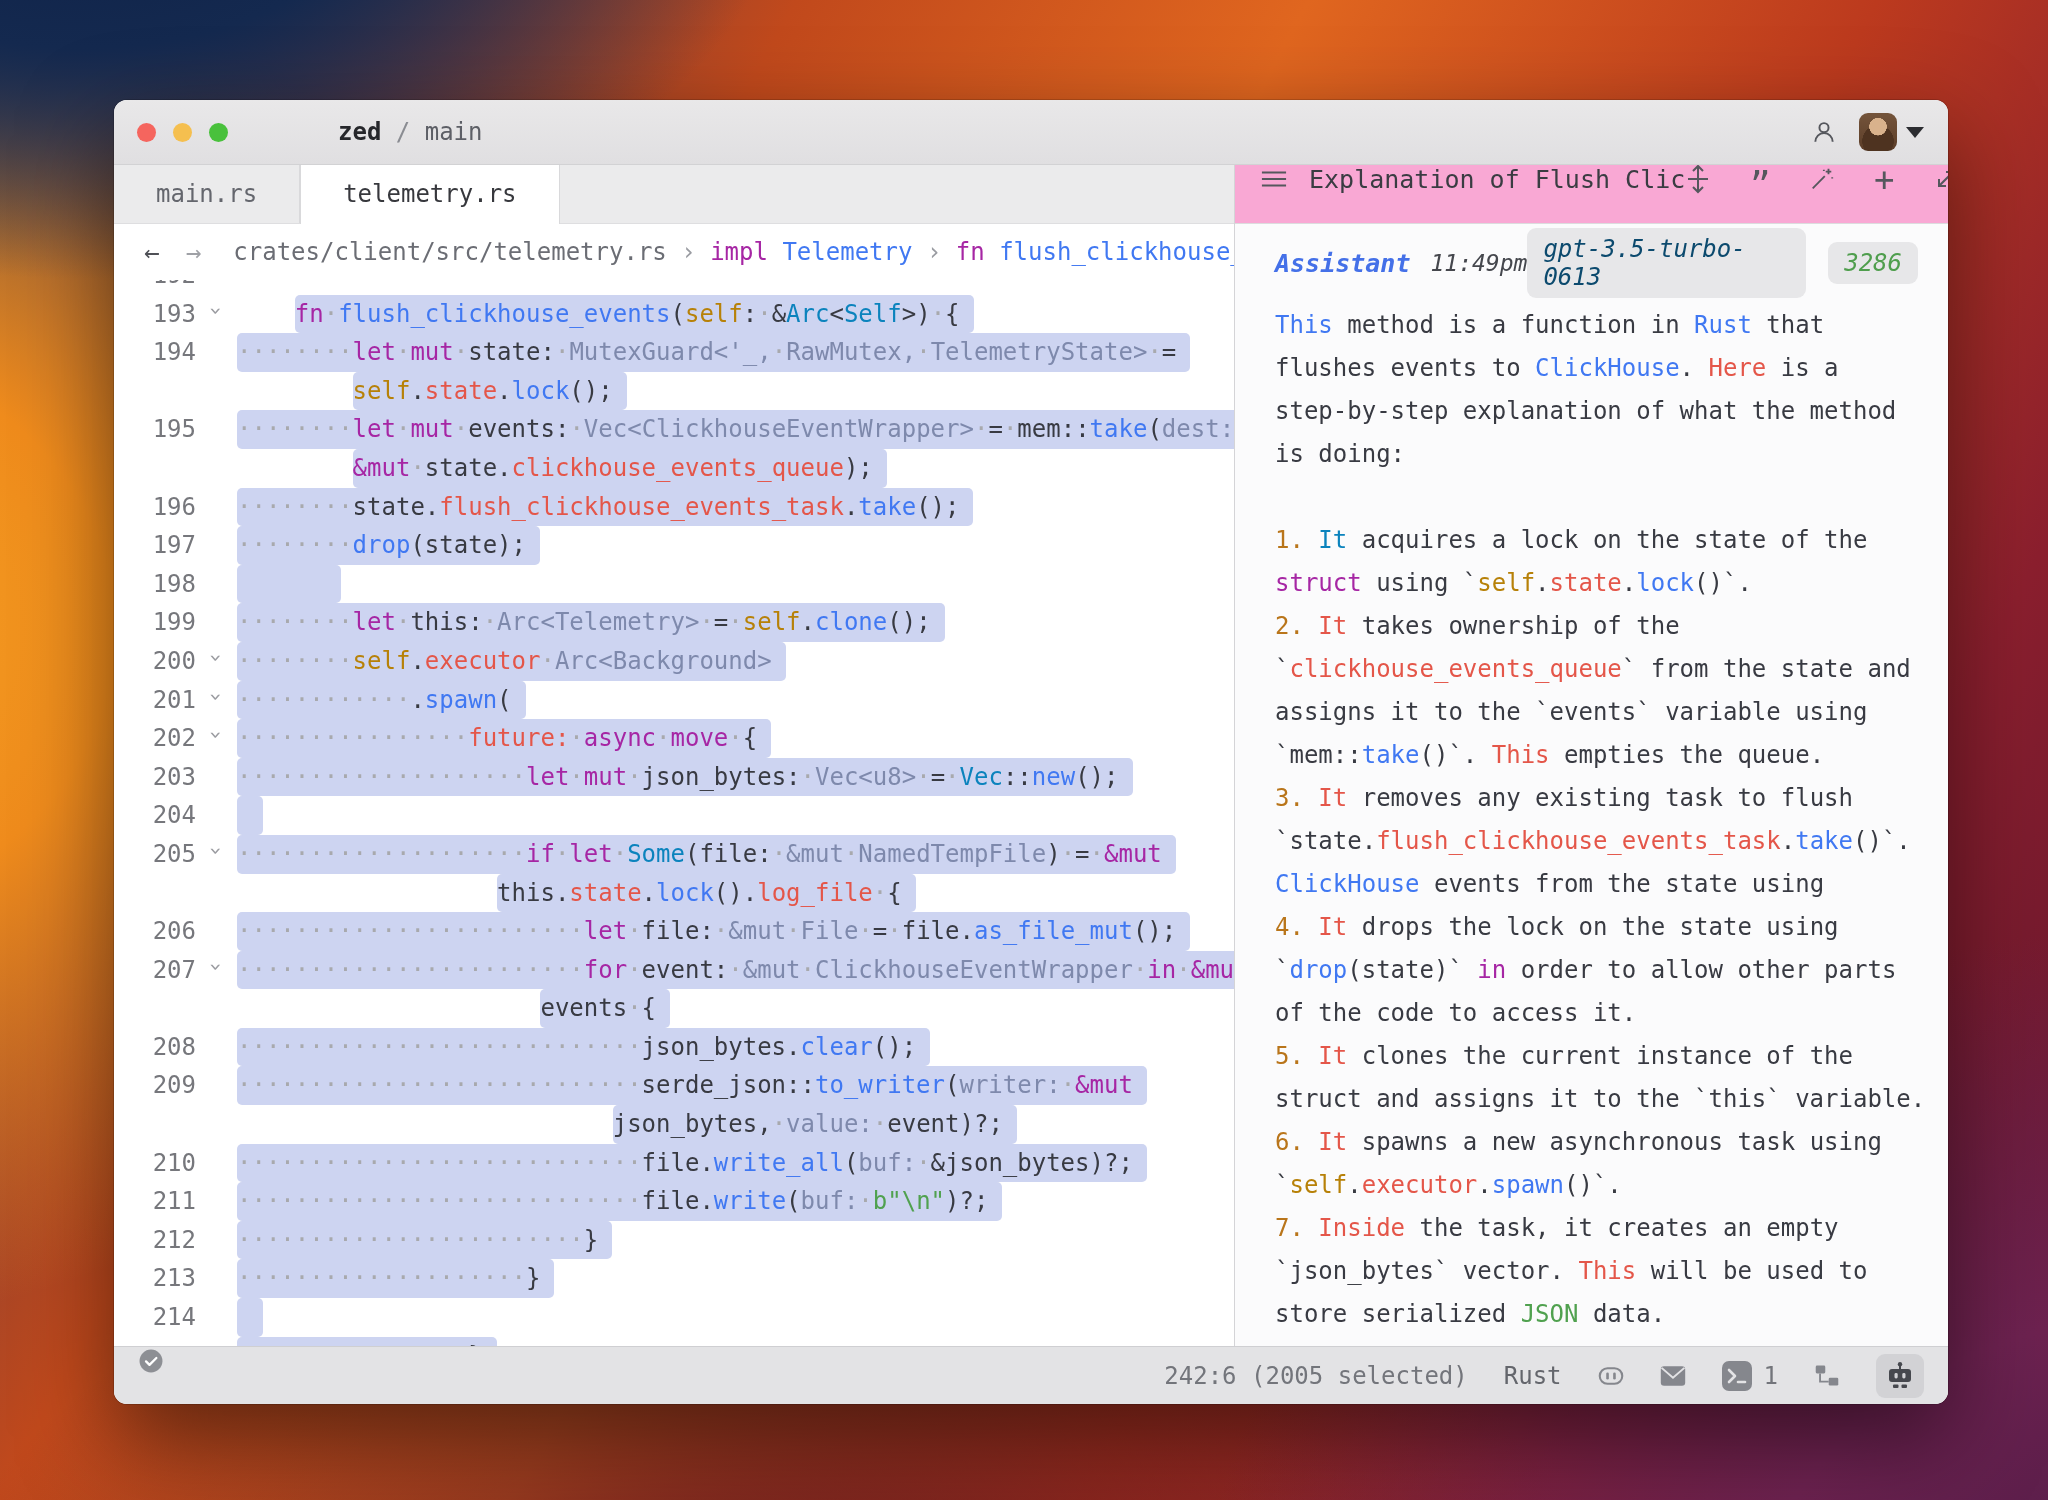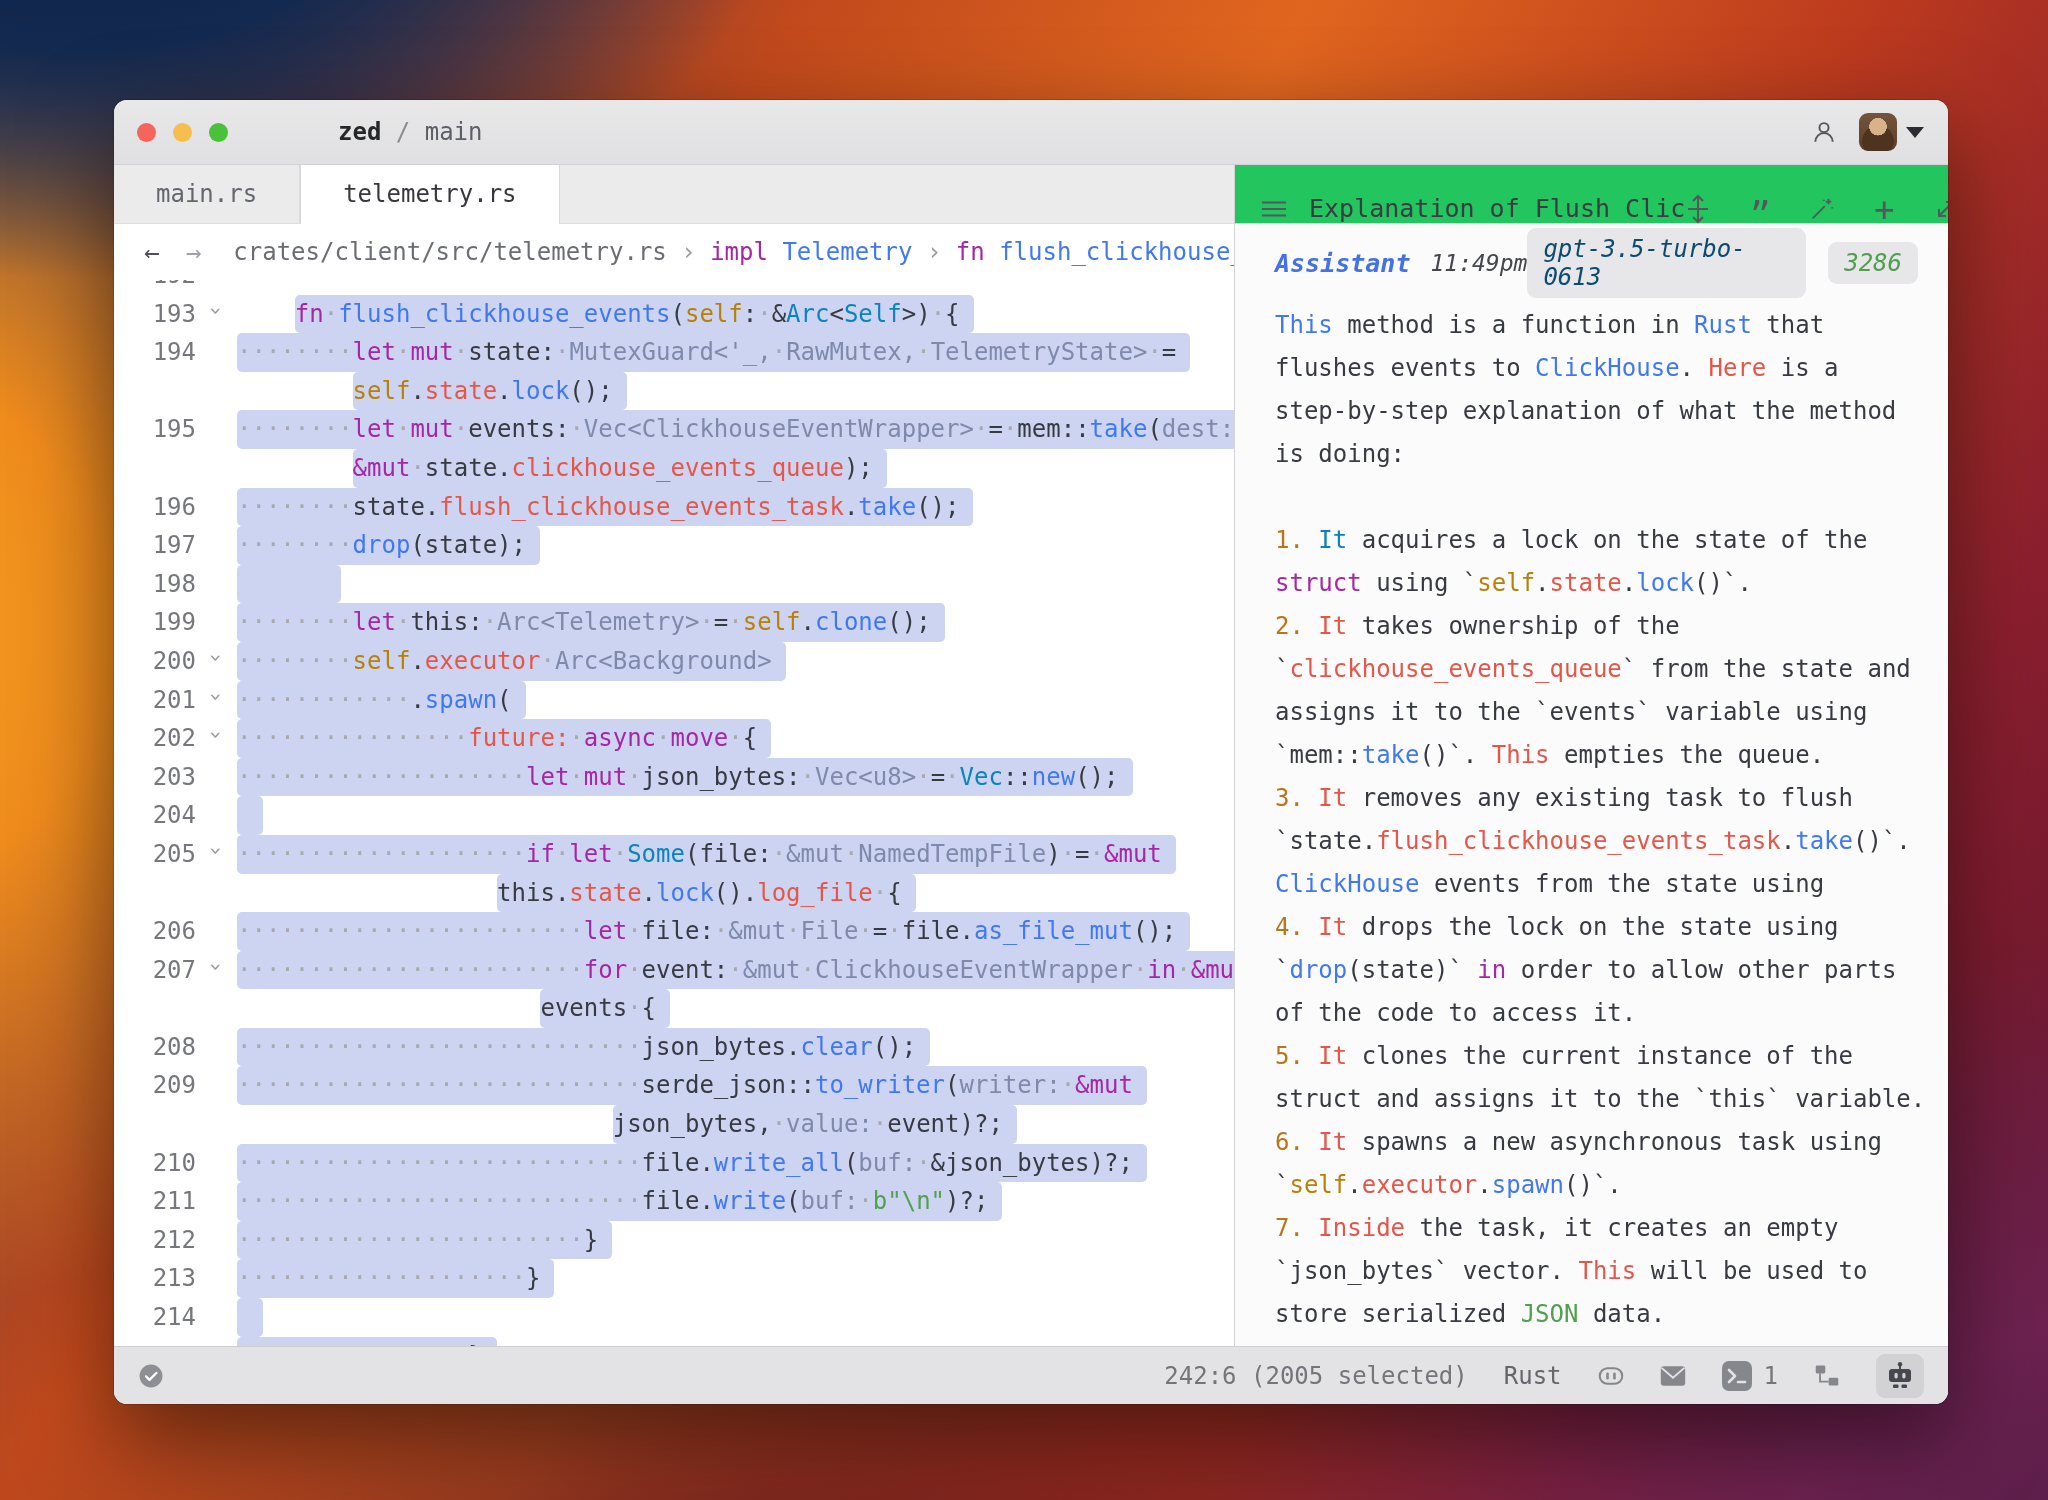--- a/index.html
+++ b/index.html
@@ -47,37 +47,37 @@
   .chev{display:inline-block;transform:rotate(90deg);color:#9b9ca1;font-size:22px;width:20px;margin-left:10px;}
   .codeline{flex:1;display:flex;align-items:stretch;}
   .sel{background:#cdd4f1;border-radius:5px;padding-right:14px;display:inline-block;}
   .indent{display:inline-block;}
   .c-ws{color:var(--ws);}
   .c-kw{color:var(--kw);}.c-fn{color:var(--fn);}.c-fld{color:var(--fld);}.c-slf{color:var(--slf);}
   .c-typ{color:var(--typ);}.c-hint{color:var(--hint);}.c-str{color:var(--str);}.c-txt{color:var(--txt);}
   .c-num{color:var(--num);}.c-grn{color:var(--grn);}
   
   .panel{width:713px;display:flex;flex-direction:column;background:#fbfbfc;}
-  .panel-header{height:58px;flex:none;background:#22c55e;border-bottom:1px solid #dcdcde;display:flex;align-items:flex-end;padding:0 28px 0 26px;}
+  .panel-header{height:58px;flex:none;background:#f9a8d4;border-bottom:1px solid #dcdcde;display:flex;align-items:flex-start;padding:0 28px 0 26px;}
   .ph-title{font-size:25px;color:#3a3c42;margin-left:22px;margin-right:auto;white-space:pre;}
   .ph-icons{display:flex;gap:36px;align-items:center;}
   .icon-btn{width:26px;height:28px;display:flex;align-items:center;justify-content:center;color:#55575d;}
   .quote-glyph{font-family:"DejaVu Sans",sans-serif;font-size:40px;color:#55575d;line-height:10px;margin-top:14px;}
   .plus-glyph{font-size:34px;color:#55575d;font-weight:normal;line-height:28px;}
   .panel-body{flex:1;overflow:hidden;padding:10px 30px 0 40px;}
   .msg-header{display:flex;align-items:center;height:50px;margin-top:4px;font-style:italic;}
   .role{color:#4470e8;font-weight:bold;font-size:25px;}
   .time{color:#45474d;font-size:23px;margin-left:20px;}
   .pill{background:#e7e7e9;border-radius:9px;padding:7px 16px;font-size:24px;color:#0c4a6e;}
   .pill.tokens{color:#4f9e4d;margin-left:22px;}
   .msg-spacer{margin-left:auto;}
   .assistant-lines{margin-top:16px;}
   .pline{height:43px;line-height:43px;font-size:24px;color:var(--txt);white-space:pre;}
   
-  .statusbar{height:59px;background:#e3e3e5;border-top:1px solid #cfcfd2;display:flex;align-items:center;padding:0 24px;box-sizing:border-box;}
+  .statusbar{height:59px;background:#e3e3e5;border-top:1px solid #cfcfd2;display:flex;padding:0 24px;box-sizing:border-box;}
   .sb-right{margin-left:auto;display:flex;align-items:center;gap:36px;}
   .sb-text{font-size:24px;color:#73757b;}
   .sb-lang{font-size:24px;color:#64666c;}
   .term-group{display:flex;align-items:center;gap:12px;}
   .robot-pill{background:#d2d2d5;border-radius:9px;width:48px;height:44px;display:flex;align-items:center;justify-content:center;}
   svg{display:block;}
 </style>
 </head>
 <body>
 

